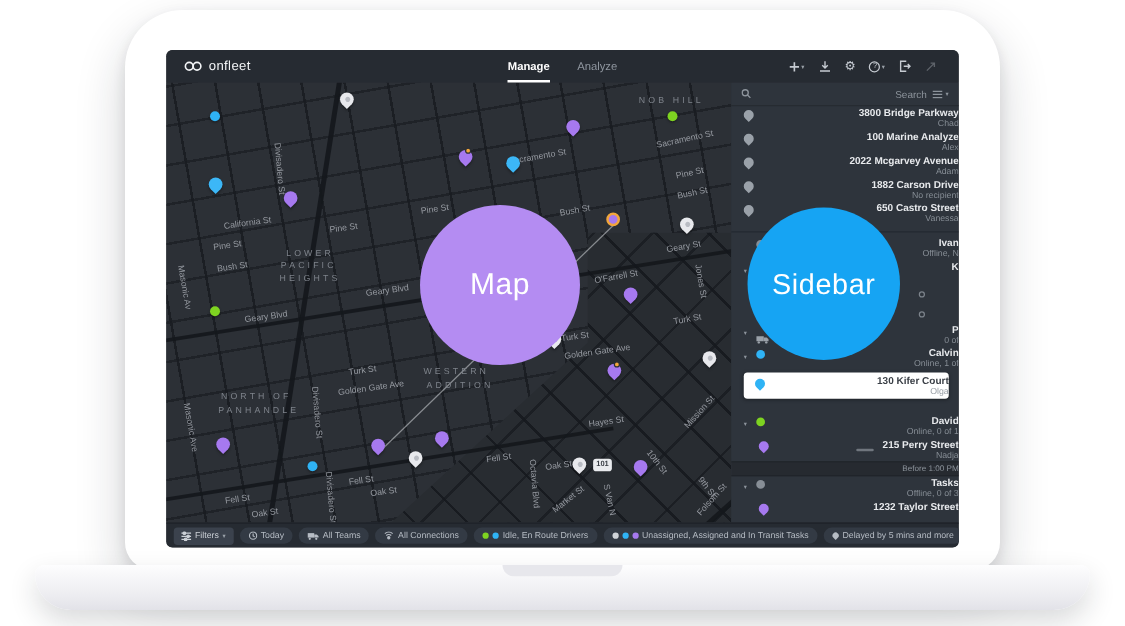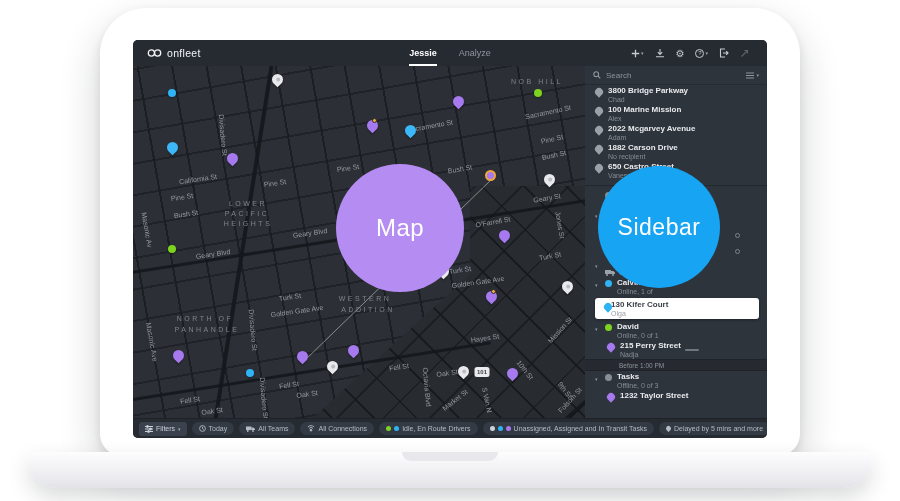--- a/index.html
+++ b/index.html
@@ -74,42 +74,42 @@
   .selshape { position:absolute; left:-8px; top:-8px; width:11px; height:11px; border-radius:50%;
               background:#a679ef; border:2.5px solid #f2a63c; }
   .badge { position:absolute; left:0px; top:-14px; width:5px; height:5px; border-radius:50%;
            background:#f2a63c; border:1px solid #2b2f34; }
 
   
   .anno { position:absolute; border-radius:50%; display:flex; align-items:center; justify-content:center;
           color:#ffffff; font-weight:300; letter-spacing:.5px; z-index:60; }
 
   
-  .sidebar { position:absolute; left:452px; top:26px; width:182px; height:352px; background:#2e343c; z-index:10; }
+  .sidebar { position:absolute; left:452px; top:26px; width:182px; height:352px; background:#2e343c; z-index:10;text-align:right; }
   .searchrow { position:absolute; left:0; top:0; width:182px; height:19px; border-bottom:1px solid #262b31;
                display:flex; align-items:center; padding:0 8px; gap:5px; }
   .searchtxt { font-size:8px; color:#8d949c; flex:1; }
   .sortic { color:#8d949c; display:flex; align-items:center; gap:2px; }
   .sortic .caret { font-size:5px; }
   .list { position:absolute; left:0; top:19px; width:182px; height:333px; overflow:hidden; }
   .row { position:relative; height:19px; padding-left:23px; }
   .row.indent { padding-left:35px; }
   .row .rtitle { font-size:8px; font-weight:bold; color:#e8eaed; line-height:10px; padding-top:1px;
                  white-space:nowrap; overflow:hidden; }
   .row .rsub { font-size:7px; color:#868d95; line-height:8px; white-space:nowrap; overflow:hidden; }
   .row .glyph { position:absolute; top:3px; }
   .minipin { display:block; width:8px; height:8px; border-radius:50% 50% 50% 0; transform:rotate(-45deg); }
   .minipin.gray { background:#9aa1a9; } .minipin.purple { background:#a679ef; }
   .minipin.blue { background:#2fb3f5; }
   .statusdot { display:block; width:7px; height:7px; border-radius:50%; }
   .statusdot.gray { background:#878e96; } .statusdot.blue { background:#2fb3f5; }
   .statusdot.green { background:#7ed321; }
   .rcaret { position:absolute; left:10px; top:5px; font-size:5px; color:#8d949c; }
   .divider { height:6px; border-bottom:1px solid #232830; margin-bottom:3px; }
-  .card { position:relative; height:21px; margin:2px 8px 2px 10px; background:#ffffff; border-radius:3px;
+  .card { position:relative; height:21px; margin:2px 8px 12px 10px; background:#ffffff; border-radius:3px;
           padding-left:16px; box-shadow:0 1px 3px rgba(0,0,0,.35); }
   .card .rtitle { color:#3a3f46; font-size:8px; font-weight:bold; line-height:10px; padding-top:2px; }
   .card .rsub { color:#9aa0a7; font-size:7px; line-height:8px; }
   .card .glyph { position:absolute; left:9px; top:5px; }
   .timerow { height:12px; background:#262a30; border-top:1px solid #20242a; border-bottom:1px solid #20242a;
              font-size:6.5px; color:#8d949c; line-height:12px; padding-left:34px; }
   .spacer { position:relative; }
   .locate { position:absolute; left:150px; width:5px; height:5px; border:1px solid #7c838b; border-radius:50%; }
   .scrolldash { position:absolute; left:100px; top:9px; width:14px; height:2px; background:#70767e; border-radius:1px; }
   .teamicon { color:#9aa1a9; }
@@ -139,21 +139,21 @@
       <div class="logo">
         <span class="mini-ic">
           <svg width="15" height="10" viewBox="0 0 15 10">
               <circle cx="4.4" cy="5" r="3.1" fill="none" stroke="#f2f4f6" stroke-width="1.3"></circle>
               <circle cx="10.6" cy="5" r="3.1" fill="none" stroke="#f2f4f6" stroke-width="1.3"></circle>
             </svg>
         </span>
         <span>onfleet</span>
       </div>
       <div class="tabs">
-        <span class="tab active">Jessie</span>
+        <span class="tab active">Manage</span>
         <span class="tab">Analyze</span>
       </div>
       <div class="tb-icons">
         <span class="tb-ic">
           <svg width="9" height="9" viewBox="0 0 9 9">
               <path d="M4.5 .8v7.4M.8 4.5h7.4" stroke="#c6cbd2" stroke-width="1.3"></path>
             </svg>
             <span class="caret">▾</span>
         </span>
         <span class="tb-ic">
@@ -332,21 +332,21 @@
             <span class="glyph" style="left: 10px;">
               <span class="minipin gray"></span>
             </span>
             <div class="rtitle">3800 Bridge Parkway</div>
             <div class="rsub">Chad</div>
           </div>
           <div class="row">
             <span class="glyph" style="left: 10px;">
               <span class="minipin gray"></span>
             </span>
-            <div class="rtitle">100 Marine Mission</div>
+            <div class="rtitle">100 Marine Analyze</div>
             <div class="rsub">Alex</div>
           </div>
           <div class="row">
             <span class="glyph" style="left: 10px;">
               <span class="minipin gray"></span>
             </span>
             <div class="rtitle">2022 Mcgarvey Avenue</div>
             <div class="rsub">Adam</div>
           </div>
           <div class="row">

